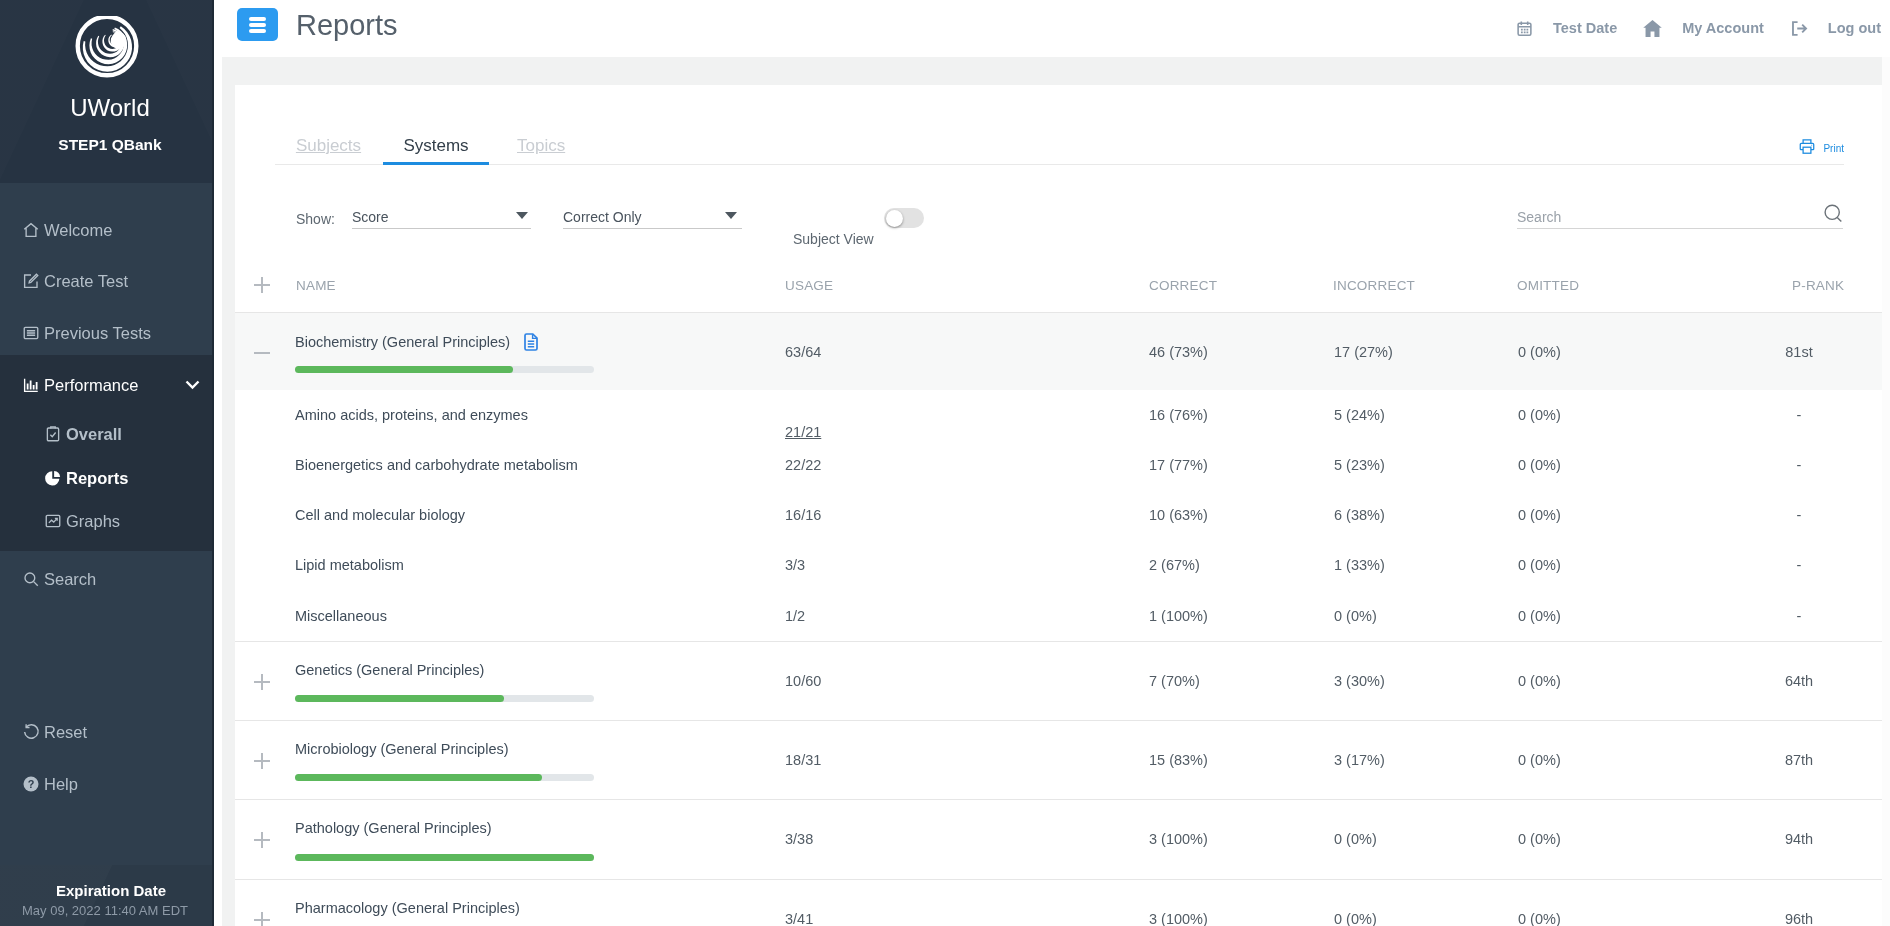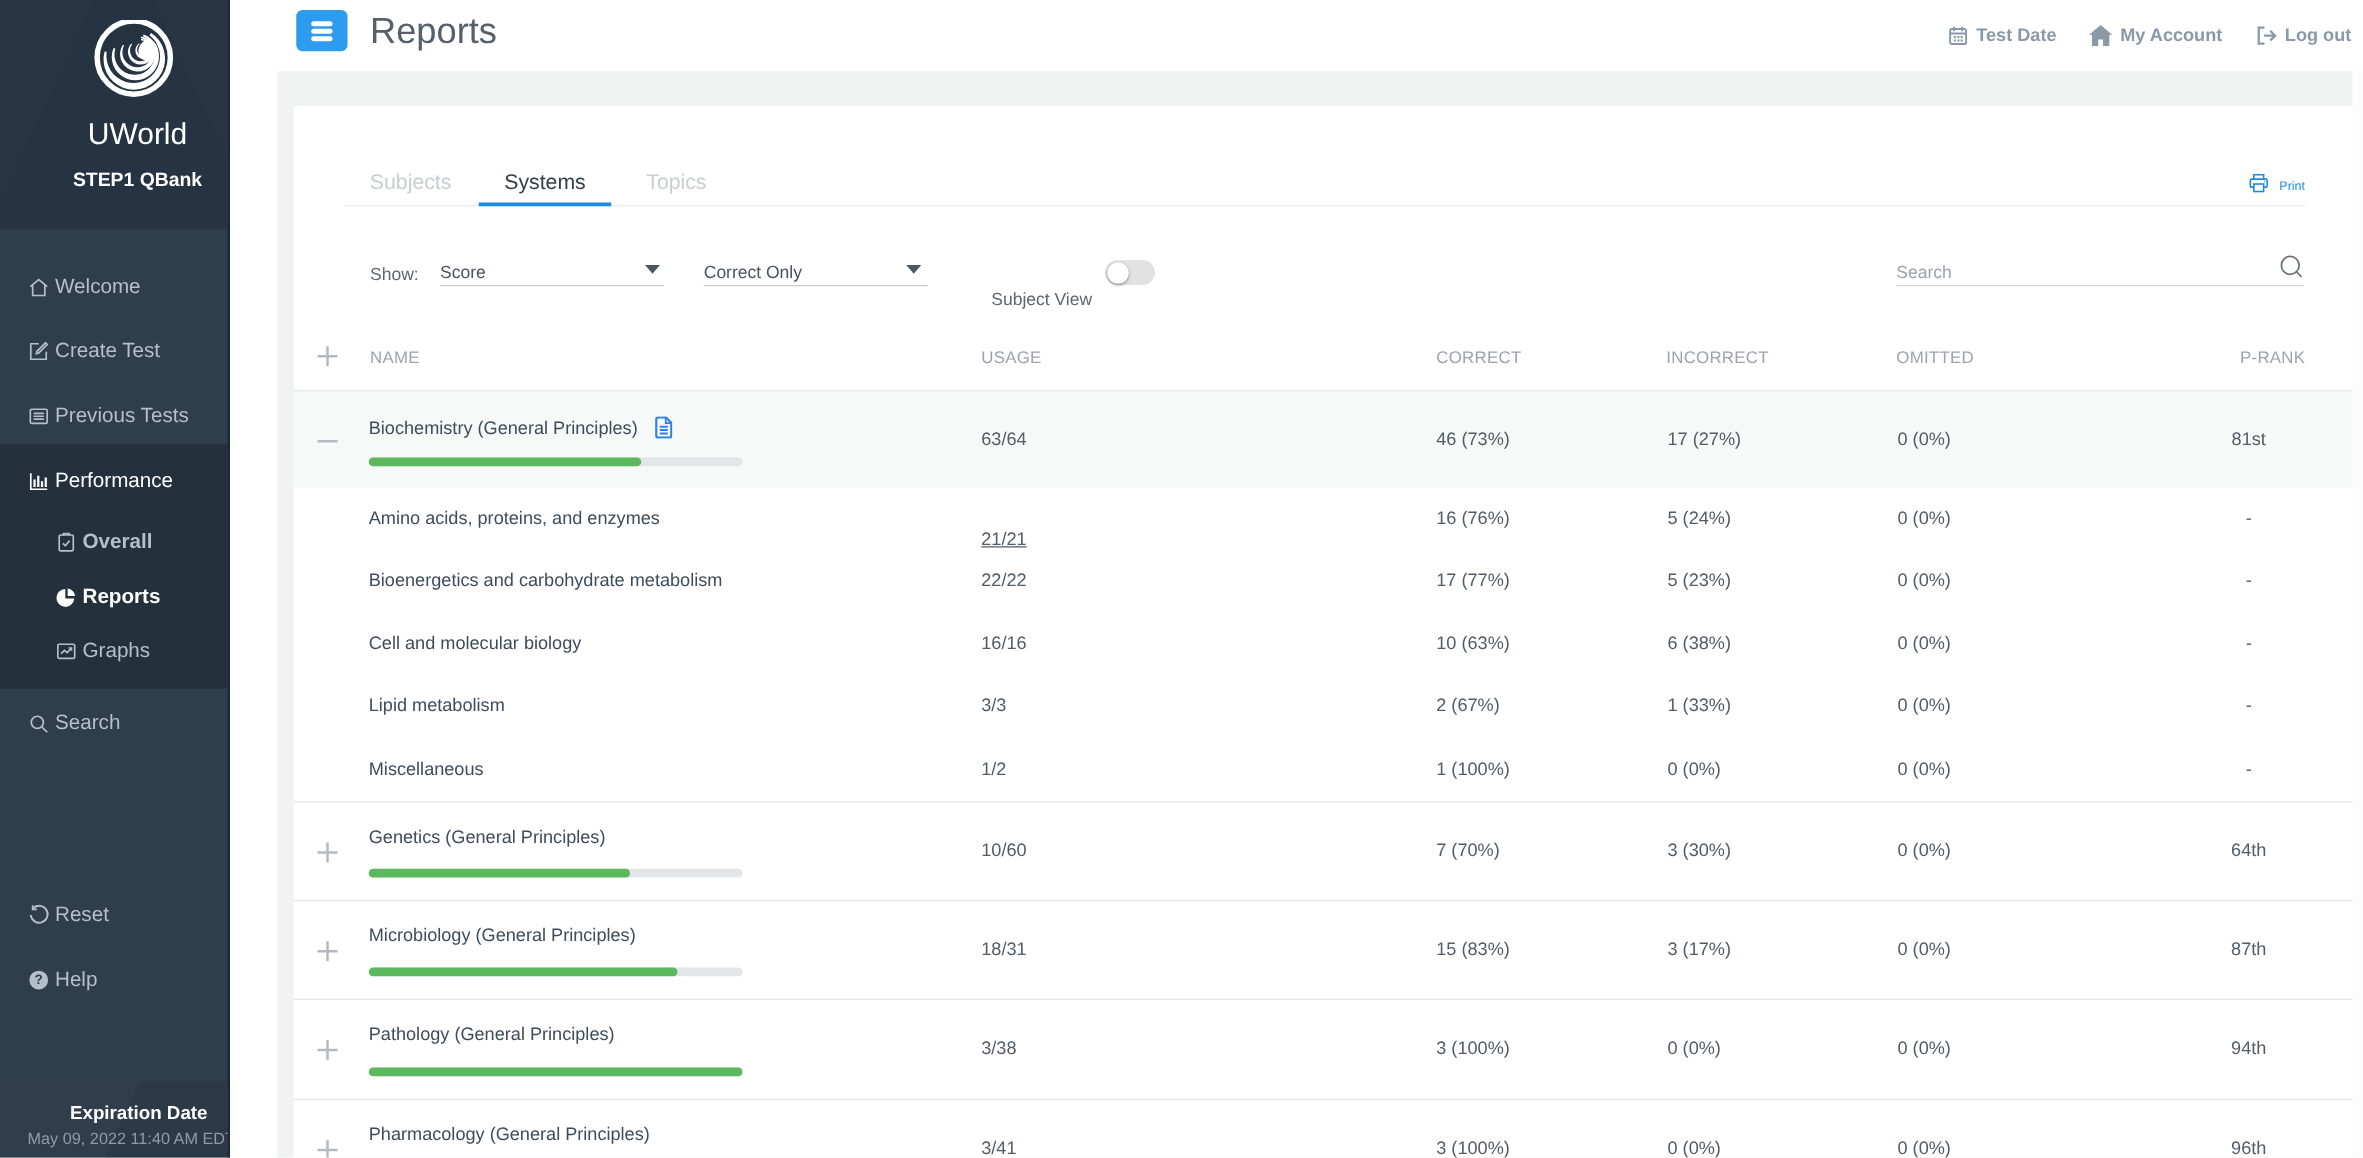--- a/index.html
+++ b/index.html
@@ -1,18 +1,18 @@
 <!DOCTYPE html>
 <html><head>
 <meta charset="utf-8">
 <style>
   * { margin:0; padding:0; box-sizing:border-box; }
   html,body { width:1890px; height:926px; overflow:hidden; font-family:"Liberation Sans", sans-serif; background:#fff; }
 
-  #sidebar { position:absolute; left:0; top:0; width:184px; height:926px; background:#2f3e4d; border-right:2px solid #1e2a36; overflow:hidden; }
+  #sidebar { position:absolute; left:0; top:0; width:214px; height:926px; background:#2f3e4d; border-right:2px solid #1e2a36; overflow:hidden; }
   #sidehead { position:absolute; left:0; top:0; width:100%; height:183px; background:#263342; }
   #sidehead .facet1 { position:absolute; inset:0; background:linear-gradient(115deg, rgba(255,255,255,0.013) 0 28%, rgba(255,255,255,0) 28.3%); }
   #sidehead .facet2 { position:absolute; inset:0; background:linear-gradient(245deg, rgba(255,255,255,0.012) 0 22%, rgba(255,255,255,0) 22.3%); }
   #logo { position:absolute; left:73px; top:16px; }
   .brand { position:absolute; top:94px; width:220px; text-align:center; color:#fff; font-size:24px; }
   .brand2 { position:absolute; top:136px; width:220px; text-align:center; color:#fff; font-size:15.5px; font-weight:bold; }
 
   .mitem { position:absolute; left:0; width:220px; height:51px; color:#b4bfc9; font-size:16.5px; }
   .mitem .ico { position:absolute; left:22px; top:50%; transform:translateY(-50%); width:18px; height:18px; }
   .mitem .txt { position:absolute; left:44px; top:50%; transform:translateY(-50%); white-space:nowrap; }
@@ -23,29 +23,29 @@
   #expire { position:absolute; left:0; top:865px; width:220px; height:61px; background:#2c3a48; }
   #expire:before { content:""; position:absolute; inset:0; background:linear-gradient(115deg, rgba(255,255,255,0.02) 0 45%, rgba(255,255,255,0) 45.3%); }
   #expire .t1 { position:absolute; top:17px; width:210px; text-align:center; color:#fff; font-weight:bold; font-size:15px;padding-left:12px; }
   #expire .t2 { position:absolute; top:38px; width:210px; text-align:center; color:#8e9aa7; font-size:13px; }
 
   #topbar { position:absolute; left:222px; top:0; width:1668px; height:57px; background:#fff; }
   #burger { position:absolute; left:15px; top:8px; width:41px; height:33px; background:#2c9bf0; border-radius:5px; }
   #burger i { position:absolute; left:12px; width:17px; height:3.5px; background:#fff; border-radius:2px; }
   #title { position:absolute; left:74px; top:9px; font-size:29px; color:#55606b; }
   #topright { position:absolute; right:9px; top:0; height:57px; display:flex; align-items:center; gap:26px; color:#8a98a8; font-size:14.5px; font-weight:bold; }
-  #topright .it { display:flex; align-items:center; gap:6px; white-space:nowrap; }
+  #topright .it { display:flex; gap:20px; white-space:nowrap; }
 
   #pagebg { position:absolute; left:222px; top:57px; width:1660px; height:869px; background:#f1f2f2; }
   #scrollstrip { position:absolute; left:1882px; top:57px; width:8px; height:869px; background:#fcfcfc; }
   #card { position:absolute; left:235px; top:85px; width:1647px; height:841px; background:#fff; overflow:hidden; }
 
   #tabs { position:absolute; left:40px; top:0; width:1569px; height:80px; border-bottom:1px solid #e9e9e9; }
   .tab { position:absolute; top:0; height:80px; font-size:17px; line-height:122px; text-align:center; }
-  .tab.inactive { color:#c9cdd2; }
+  .tab.inactive { color:#c9cdd2;text-decoration:underline; }
   .tab.active { color:#323e49; border-bottom:3px solid #1d8ce0; }
   #printbtn { position:absolute; right:38px; top:53px; color:#1d8ce0; font-size:10px; }
 
   .flabel { position:absolute; font-size:14px; color:#5d6770; }
   .fselect { position:absolute; top:122px; height:22px; border-bottom:1px solid #c9c9c9; font-size:14px; line-height:20px; color:#49535d; }
   .caret { position:absolute; width:0; height:0; border-left:6.3px solid transparent; border-right:6.3px solid transparent; border-top:7px solid #4d575f; }
   #toggle { position:absolute; left:649px; top:123px; width:40px; height:20px; background:#e2e2e2; border-radius:10px; }
   #toggle i { position:absolute; left:1.5px; top:1.5px; width:17px; height:17px; background:#fff; border-radius:50%; box-shadow:0 1px 2.5px rgba(0,0,0,0.4); }
   #searchbox { position:absolute; left:1282px; top:122px; width:326px; height:22px; border-bottom:1px solid #d5d5d5; font-size:14px; line-height:20px; color:#9aa1a9; }
 

